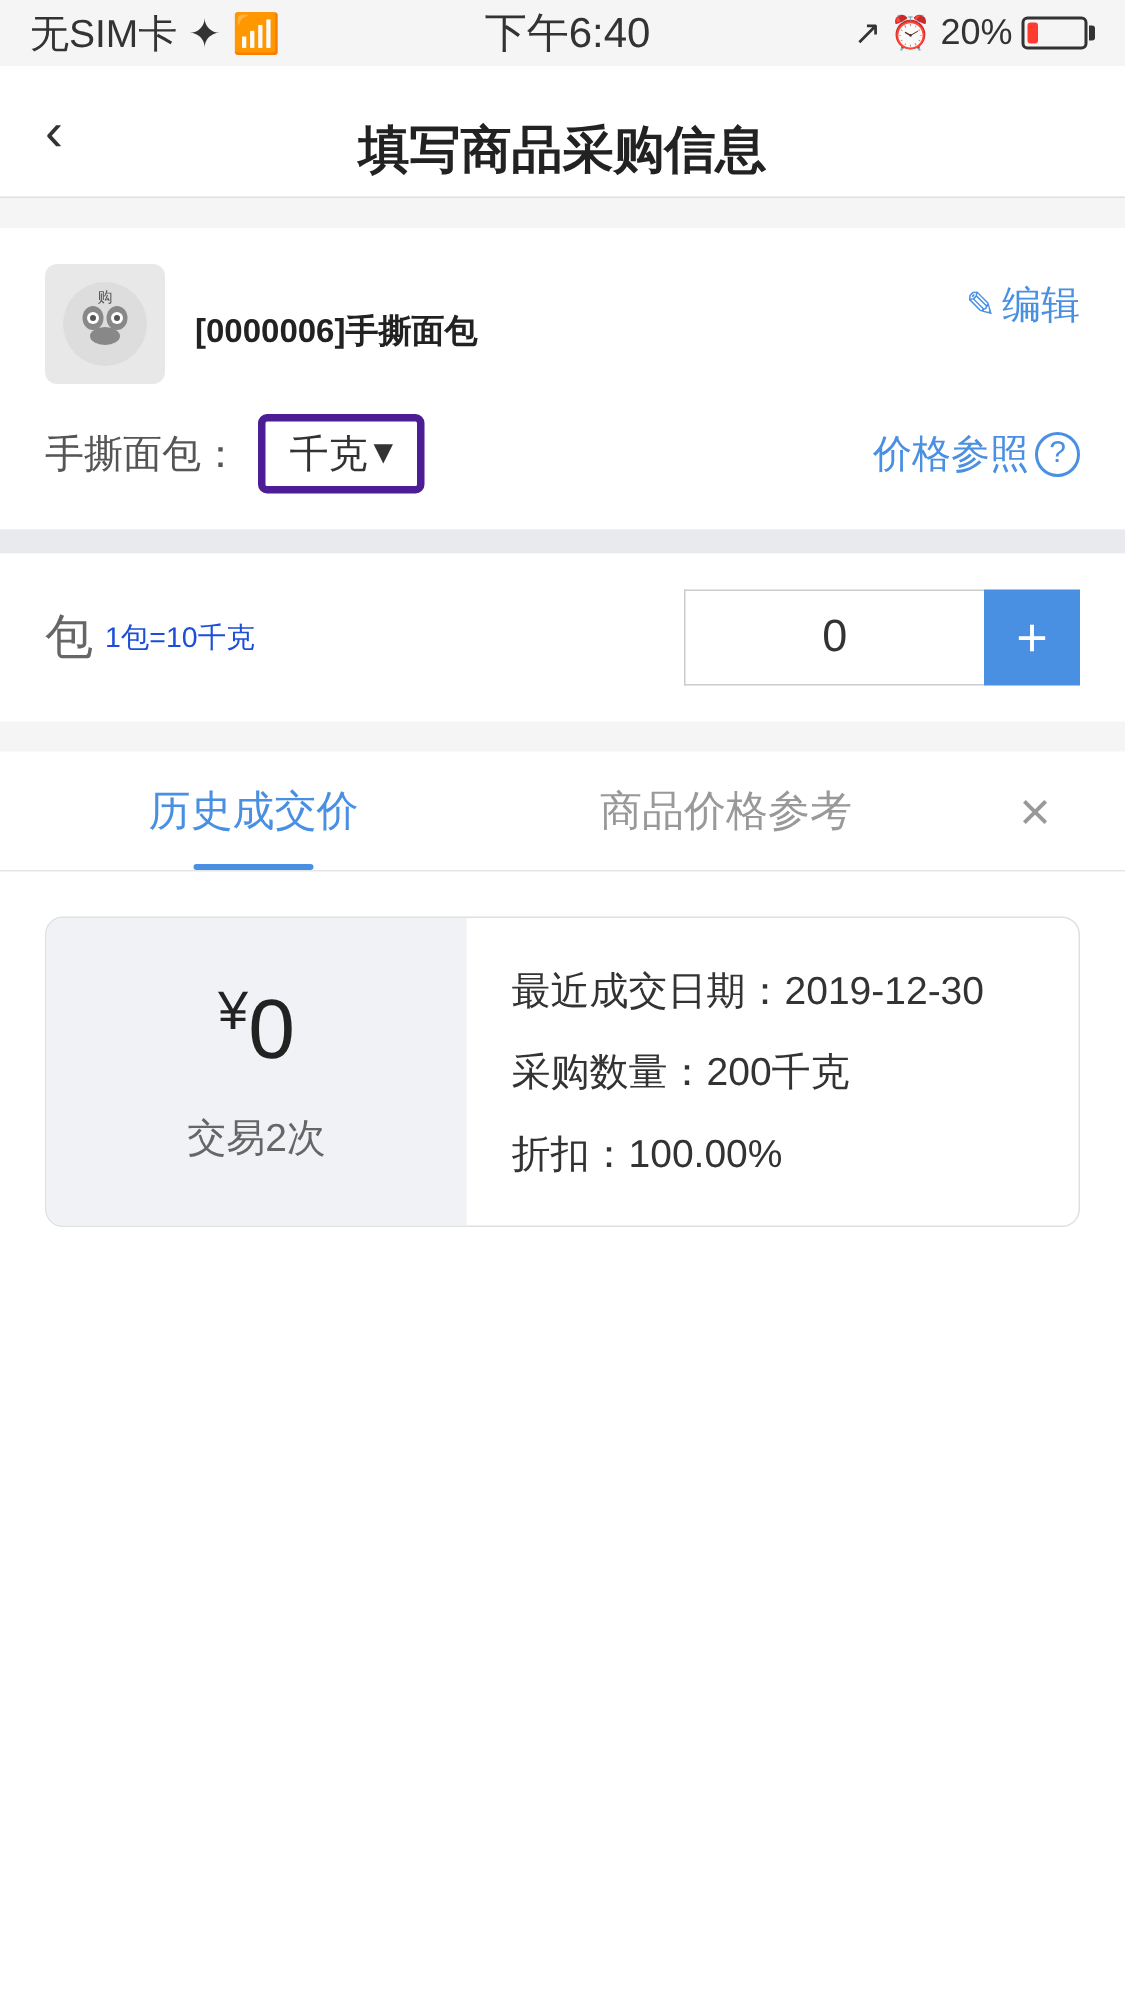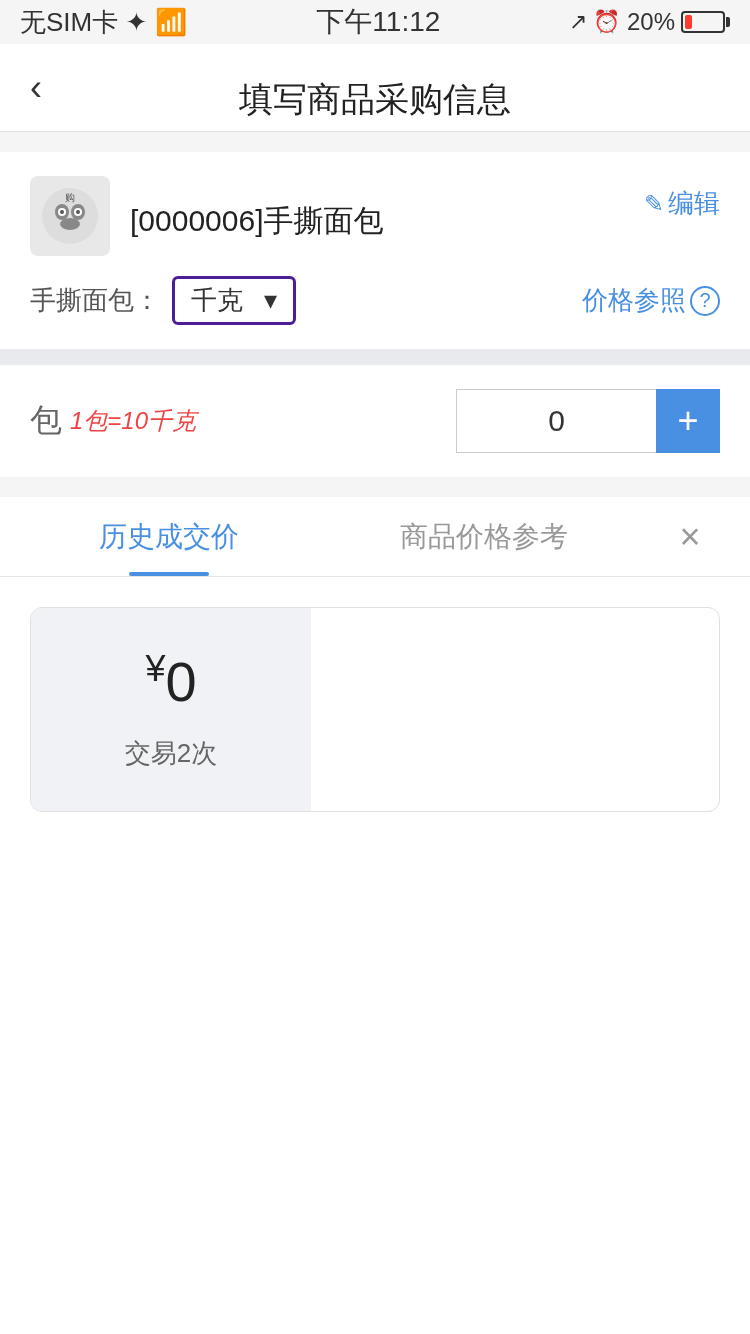--- a/index.html
+++ b/index.html
@@ -69,21 +69,21 @@
     }
     .nav-back {
       position: absolute;
       left: 30px;
       font-size: 36px;
       color: #333;
       cursor: pointer;
     }
     .nav-title {
       font-size: 34px;
-      font-weight: 400;
+      font-weight: 700;
       color: #222;
       margin-top: 24px;
     }
 
     
     .product-card {
       background: #fff;
       margin-top: 20px;
       padding: 24px 30px;
     }
@@ -102,22 +102,22 @@
       width: 80px;
       height: 80px;
       background: #e8e8e8;
       border-radius: 8px;
       display: flex;
       align-items: center;
       justify-content: center;
       flex-shrink: 0;
     }
     .product-name {
-      font-size: 30px;
-      font-weight: 400;
+      font-size: 22px;
+      font-weight: 700;
       color: #222;
       margin-top: 10px;
     }
     .edit-link {
       font-size: 26px;
       color: #4a90e2;
       display: flex;
       align-items: center;
       gap: 4px;
       margin-top: 10px;
@@ -131,29 +131,29 @@
       margin-top: 10px;
     }
     .unit-left {
       display: flex;
       align-items: center;
       gap: 12px;
       font-size: 26px;
       color: #555;
     }
     .unit-select {
-      border: 3px solid #4c1d95;
+      border: 5px solid #4c1d95;
       border-radius: 6px;
       padding: 4px 16px;
       font-size: 26px;
       color: #333;
       background: #fff;
       display: flex;
-      align-items: center;
-      gap: 21px;
+      align-items: flex-start;
+      gap: 4px;
     }
     .price-ref {
       font-size: 26px;
       color: #4a90e2;
       display: flex;
       align-items: center;
       gap: 4px;
     }
     .help-circle {
       width: 30px;
@@ -187,23 +187,22 @@
       color: #333;
       display: flex;
       align-items: center;
       gap: 8px;
     }
     .pkg-icon {
       font-size: 32px;
       color: #666;
     }
     .pkg-sub {
-      font-size: 24px;
-      color: #ef4444;
-      font-style: italic;
+      font-size: 19px;
+      color: #1d4ed8;
     }
     .qty-control {
       display: flex;
       align-items: center;
       gap: 0;
     }
     .qty-input {
       width: 200px;
       height: 64px;
       border: 1px solid #ccc;
@@ -332,21 +331,21 @@
 </head>
 <body>
 
 <div class="status-bar">
   <div class="status-left">
     <span>无SIM卡 ✦</span>
 
     <span style="font-size:26px;">📶</span>
   </div>
   <div class="status-center">
-    <span>下午11:12</span>
+    <span>下午6:40</span>
   </div>
   <div class="status-right">
     <span style="font-size:22px;">↗</span>
     <span style="font-size:22px;">⏰</span>
     <span style="font-size:24px;">20%</span>
     <div class="battery-icon">
       <div class="battery-body">
         <div class="battery-fill"></div>
       </div>
       <div class="battery-tip"></div>
@@ -433,17 +432,28 @@
   </div>
 
   <div class="history-content">
     <div class="price-card">
       <div class="price-left-panel">
         <div class="price-amount">
           <span class="price-yen">¥</span><span>0</span>
         </div>
         <div class="price-times">交易2次</div>
       </div>
+      <div class="price-right-panel">
+        <div class="price-detail-item">
+          <span>最近成交日期：</span><span>2019-12-30</span>
+        </div>
+        <div class="price-detail-item">
+          <span>采购数量：</span><span>200千克</span>
+        </div>
+        <div class="price-detail-item">
+          <span>折扣：</span><span>100.00%</span>
+        </div>
+      </div>
     </div>
   </div>
 </div>
 
 <div class="bottom-area"></div>
 
 </body></html>

